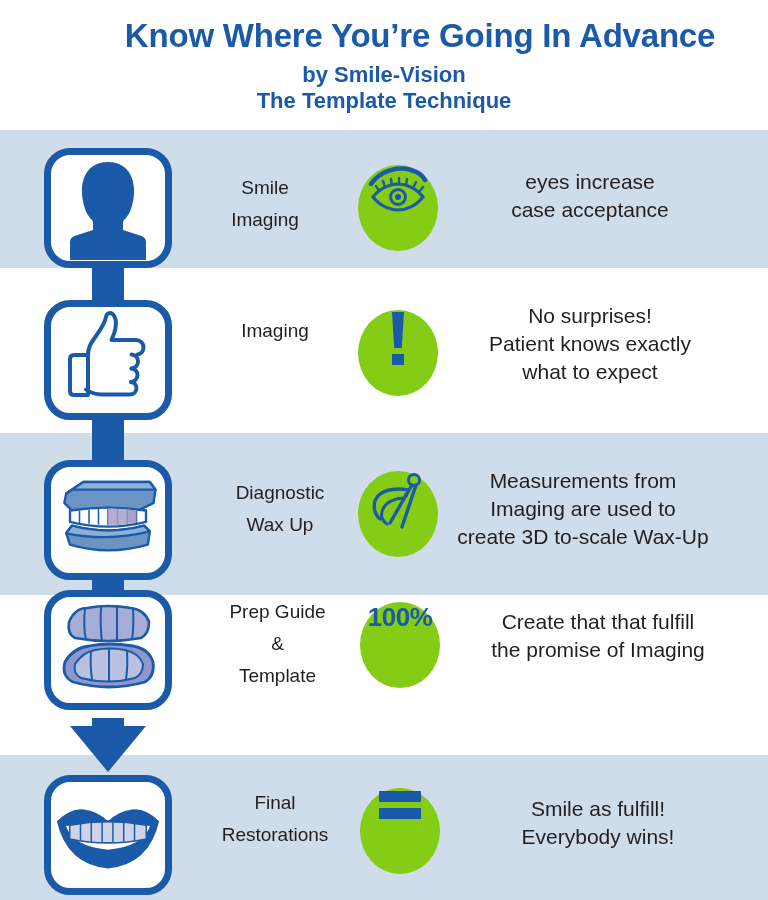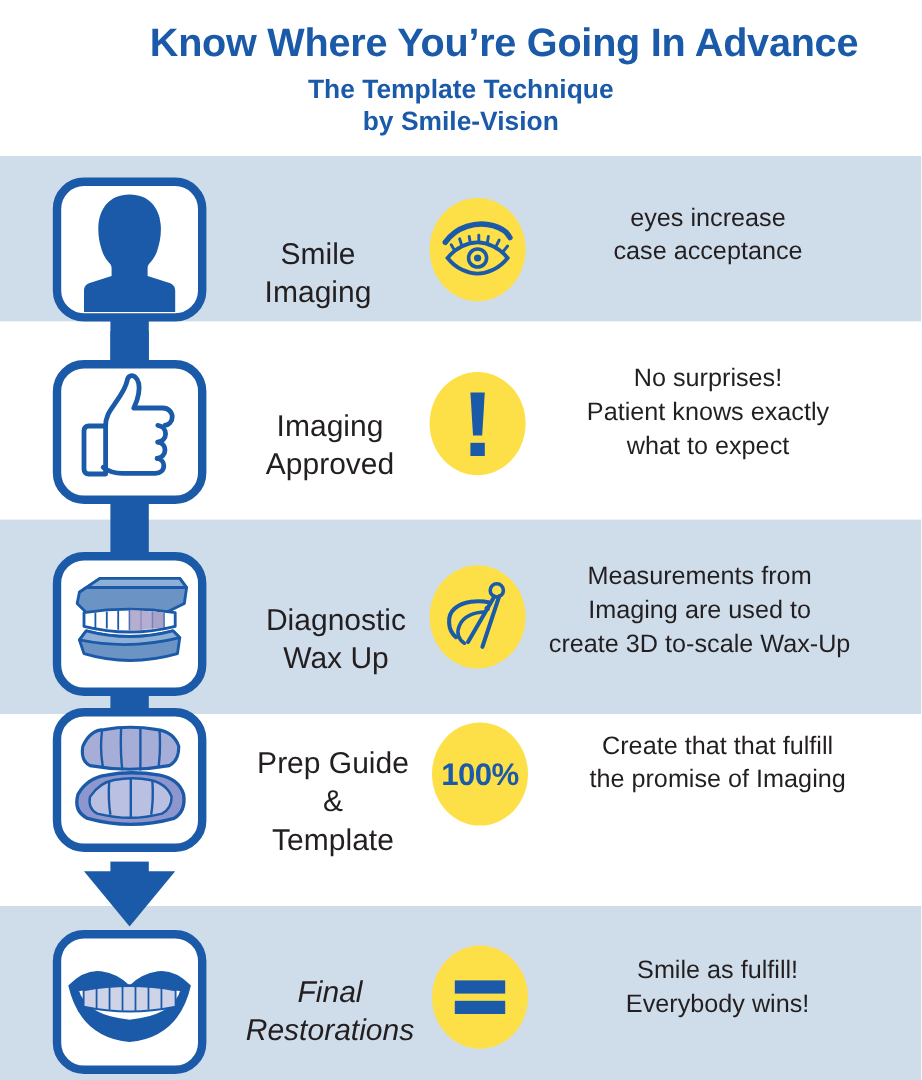--- a/index.html
+++ b/index.html
@@ -47,32 +47,31 @@
     background:#ffffff;
     border:7px solid #1b5aa8;
     border-radius:26px;
     box-sizing:border-box;
     display:flex;align-items:center;justify-content:center;
     overflow:hidden;
   }
 
   .steplabel{
     position:absolute;
-    font-size:25px;color:#231f20;
+    font-size:19px;color:#231f20;
     line-height:32px;text-align:center;
     font-family:"Liberation Sans", sans-serif;
-    margin-top:24px;
   }
 
   .benefitcircle{
     position:absolute;
     width:80px;height:86px;
-    background:#fde047;
+    background:#84cc16;
     border-radius:50%;
-    display:flex;align-items:center;justify-content:center;
+    display:flex;justify-content:center;
   }
   .pct{
     font-size:26px;font-weight:bold;color:#1b5aa8;letter-spacing:-0.5px;
   }
 
   .benefittext{
     position:absolute;
     font-size:21px;color:#231f20;line-height:28px;text-align:center;
     font-family:"Liberation Sans", sans-serif;
   }
@@ -84,22 +83,22 @@
 
   <div class="band blue" style="top:130px;height:138px;"></div>
   <div class="band white" style="top:268px;height:165px;"></div>
   <div class="band blue" style="top:433px;height:162px;"></div>
   <div class="band white" style="top:595px;height:160px;"></div>
   <div class="band blue" style="top:755px;height:145px;"></div>
 
   <div class="header">
     <div class="title">Know Where You’re Going In Advance</div>
     <div class="subtitle">
+      <div>by Smile-Vision</div>
       <div>The Template Technique</div>
-      <div>by Smile-Vision</div>
     </div>
   </div>
 
   <div class="connector" style="left:92px;top:260px;width:32px;height:56px;"></div>
   <div class="connector" style="left:92px;top:276px;width:32px;height:48px;"></div>
   <div class="connector" style="left:92px;top:420px;width:32px;height:62px;"></div>
   <div class="connector" style="left:92px;top:576px;width:32px;height:58px;"></div>
   <div class="connector" style="left:92px;top:718px;width:32px;height:22px;"></div>
   <div class="arrowhead" style="left:70px;top:726px;"></div>
 
@@ -146,21 +145,20 @@
           <path d="M73.5 45.5c4 0.5 6.5 3.5 6.5 7 0 4-3 6.5-6.5 7"></path>
           <path d="M73.5 59.5c3.5 0.5 6 3 6 6.5 0 4-3 6.5-6.5 7"></path>
           <path d="M73 73c3 0.5 5.5 3 5.5 6 0 4-3 6.5-7 6.5H44c-7 0-12-2-16-5"></path>
           <path d="M30 46v39"></path>
           <path d="M30 46H16c-2.5 0-4 1.5-4 4v32c0 2.5 1.5 4 4 4h14"></path>
         </g>
       </svg>
     </div>
     <div class="steplabel" style="left:190px;top:47px;width:170px;">
       <div>Imaging</div>
-      <div>Approved</div>
     </div>
     <div class="benefitcircle" style="left:358px;top:42px;">
       <svg width="26" height="56" viewBox="0 0 26 56">
         <path d="M7 2h12l-2.2 36h-7.6z" fill="#1b5aa8"></path>
         <rect x="7" y="44" width="12" height="11" fill="#1b5aa8"></rect>
       </svg>
     </div>
     <div class="benefittext" style="left:440px;top:34px;width:300px;">
       <div>No surprises!</div>
       <div>Patient knows exactly</div>
@@ -259,21 +257,21 @@
         <g stroke="#1b5aa8" stroke-width="1.5" fill="none">
           <path d="M30 32v18"></path>
             <path d="M41 30.5v20"></path>
             <path d="M52 29.5v22"></path>
           <path d="M63 29.5v22"></path>
             <path d="M74 30.5v20"></path>
             <path d="M85 32v18"></path>
         </g>
       </svg>
     </div>
-    <div class="steplabel" style="left:180px;top:32px;width:190px;font-style:italic;">
+    <div class="steplabel" style="left:180px;top:32px;width:190px;">
       <div>Final</div>
       <div>Restorations</div>
     </div>
     <div class="benefitcircle" style="left:360px;top:33px;">
       <svg width="46" height="34" viewBox="0 0 46 34">
         <rect x="2" y="3" width="42" height="11" fill="#1b5aa8"></rect>
         <rect x="2" y="20" width="42" height="11" fill="#1b5aa8"></rect>
       </svg>
     </div>
     <div class="benefittext" style="left:448px;top:40px;width:300px;">

